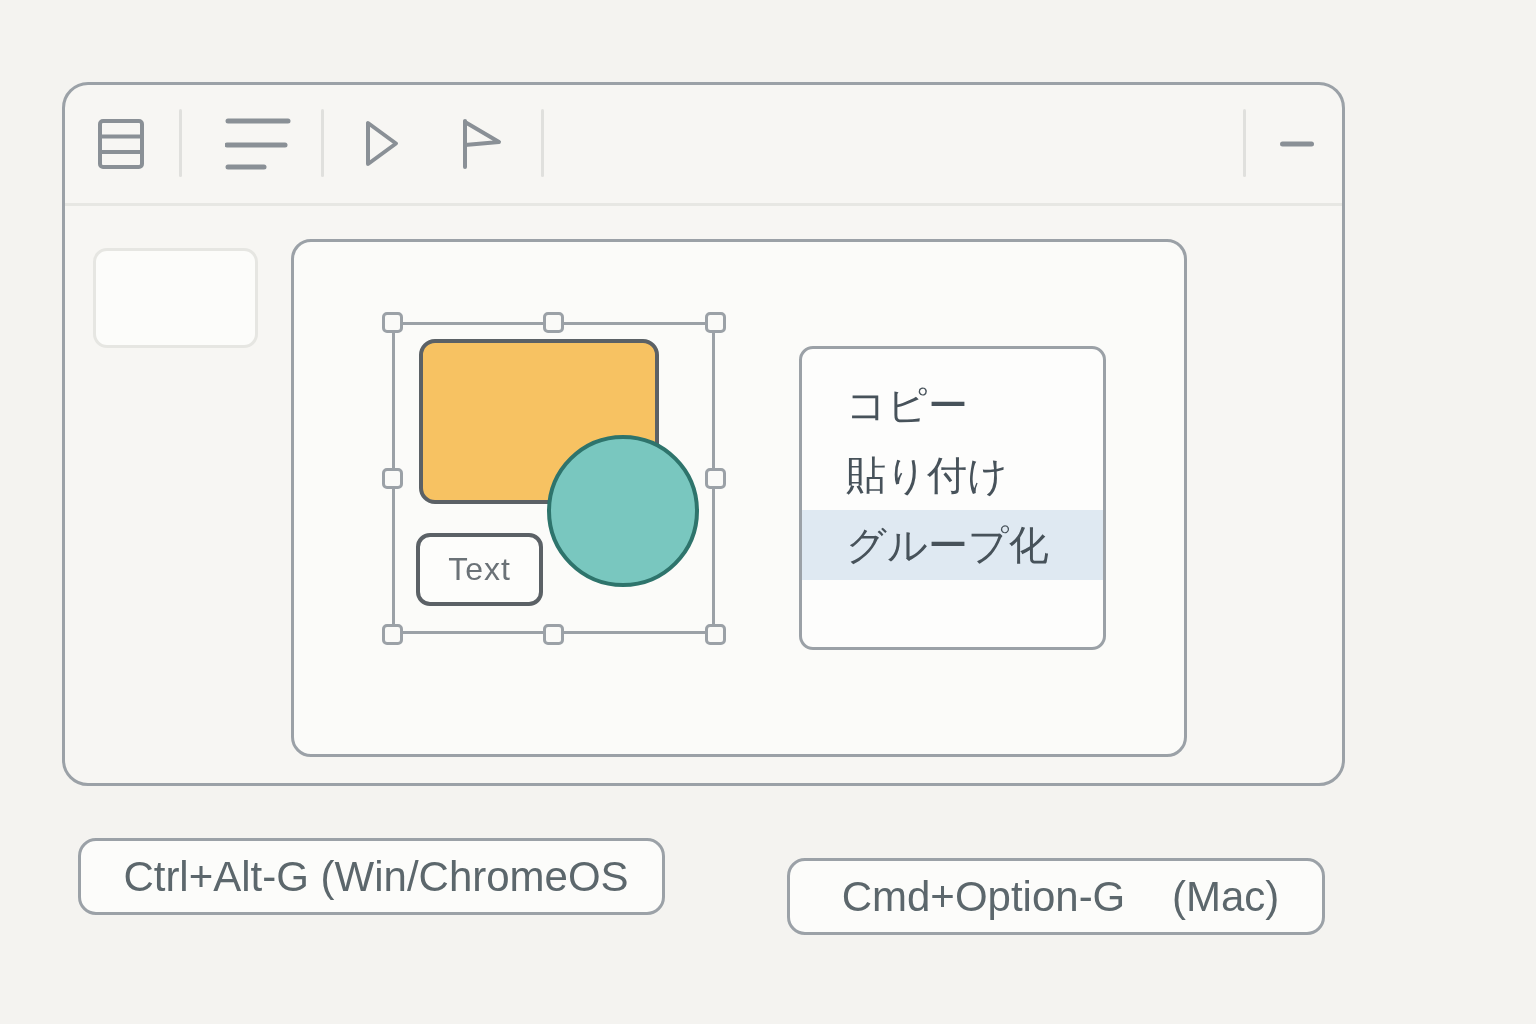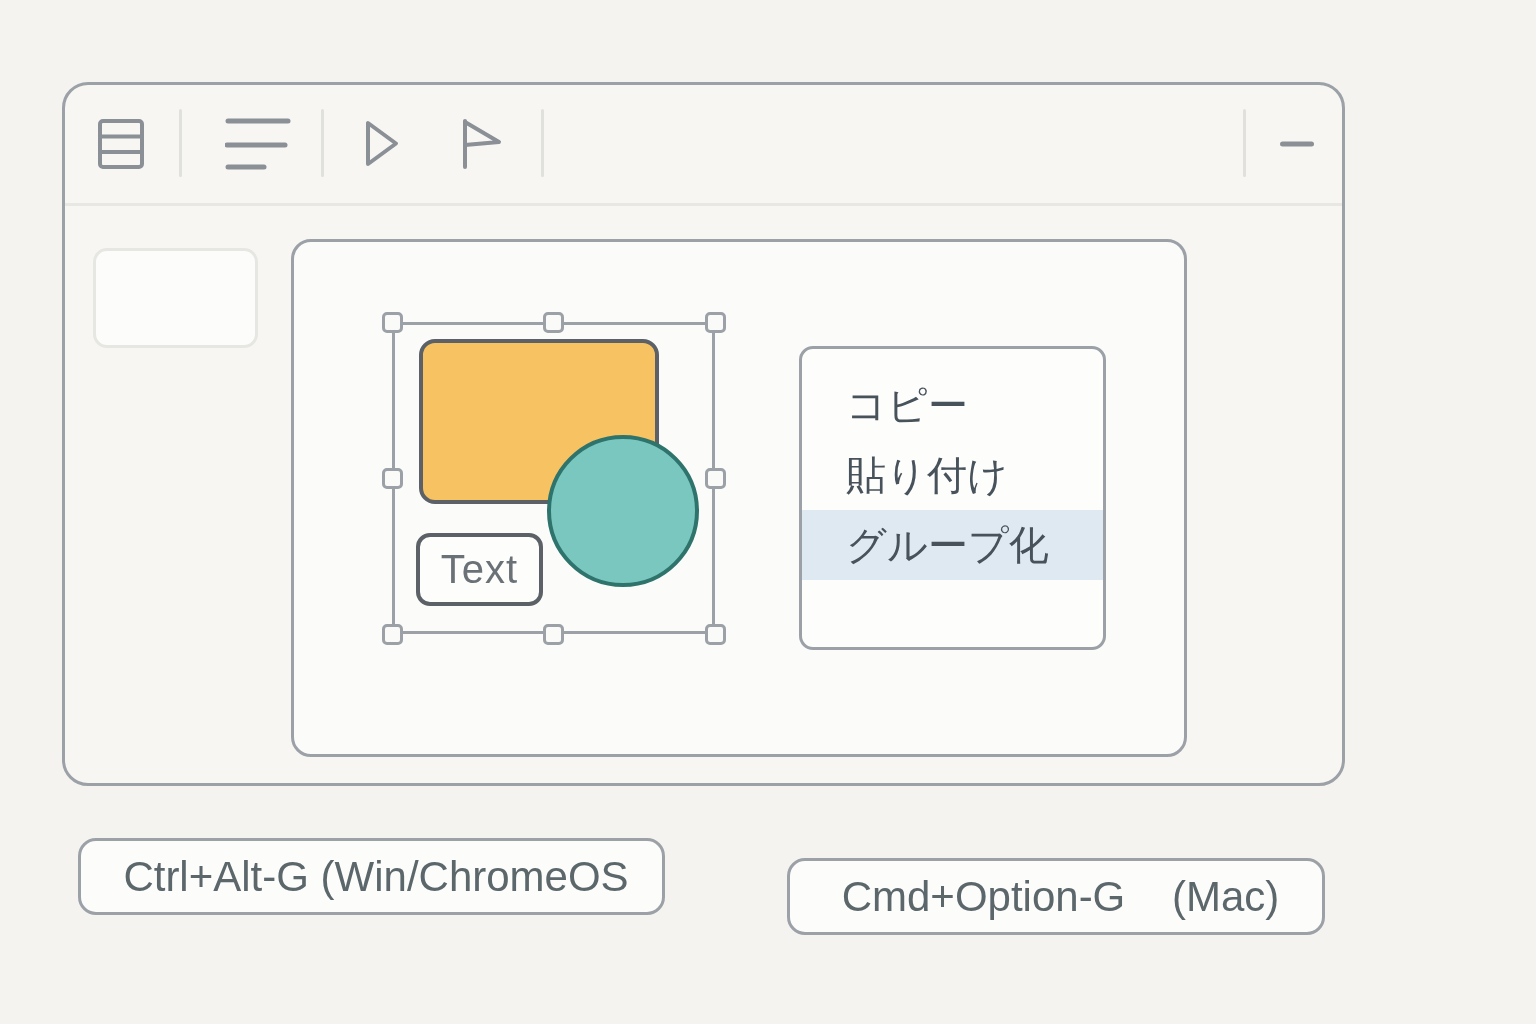--- a/index.html
+++ b/index.html
@@ -70,21 +70,21 @@
     position:absolute;left:253px;top:193px;width:152px;height:152px;
     background:var(--shape-teal,#79c7bf);
     border:4px solid var(--shape-teal-border,#2e746c);
     border-radius:50%;box-sizing:border-box;z-index:2;
   }
   .shape-textbox{
     position:absolute;left:122px;top:291px;width:127px;height:73px;
     background:#fdfdfb;border:4px solid var(--shape-orange-border,#5b6166);
     border-radius:14px;box-sizing:border-box;z-index:1;
     display:flex;align-items:center;justify-content:center;
-    font-size:40px;color:#6b7277;letter-spacing:1px;
+    font-size:32px;color:#6b7277;letter-spacing:1px;
   }
 
   
   .ctx-menu{
     position:absolute;left:505px;top:104px;width:307px;height:304px;
     background:#fdfdfc;border:3px solid var(--chrome-border,#9ba1a7);
     border-radius:14px;box-sizing:border-box;z-index:5;
     padding-top:21px;overflow:hidden;
   }
   .ctx-item{

